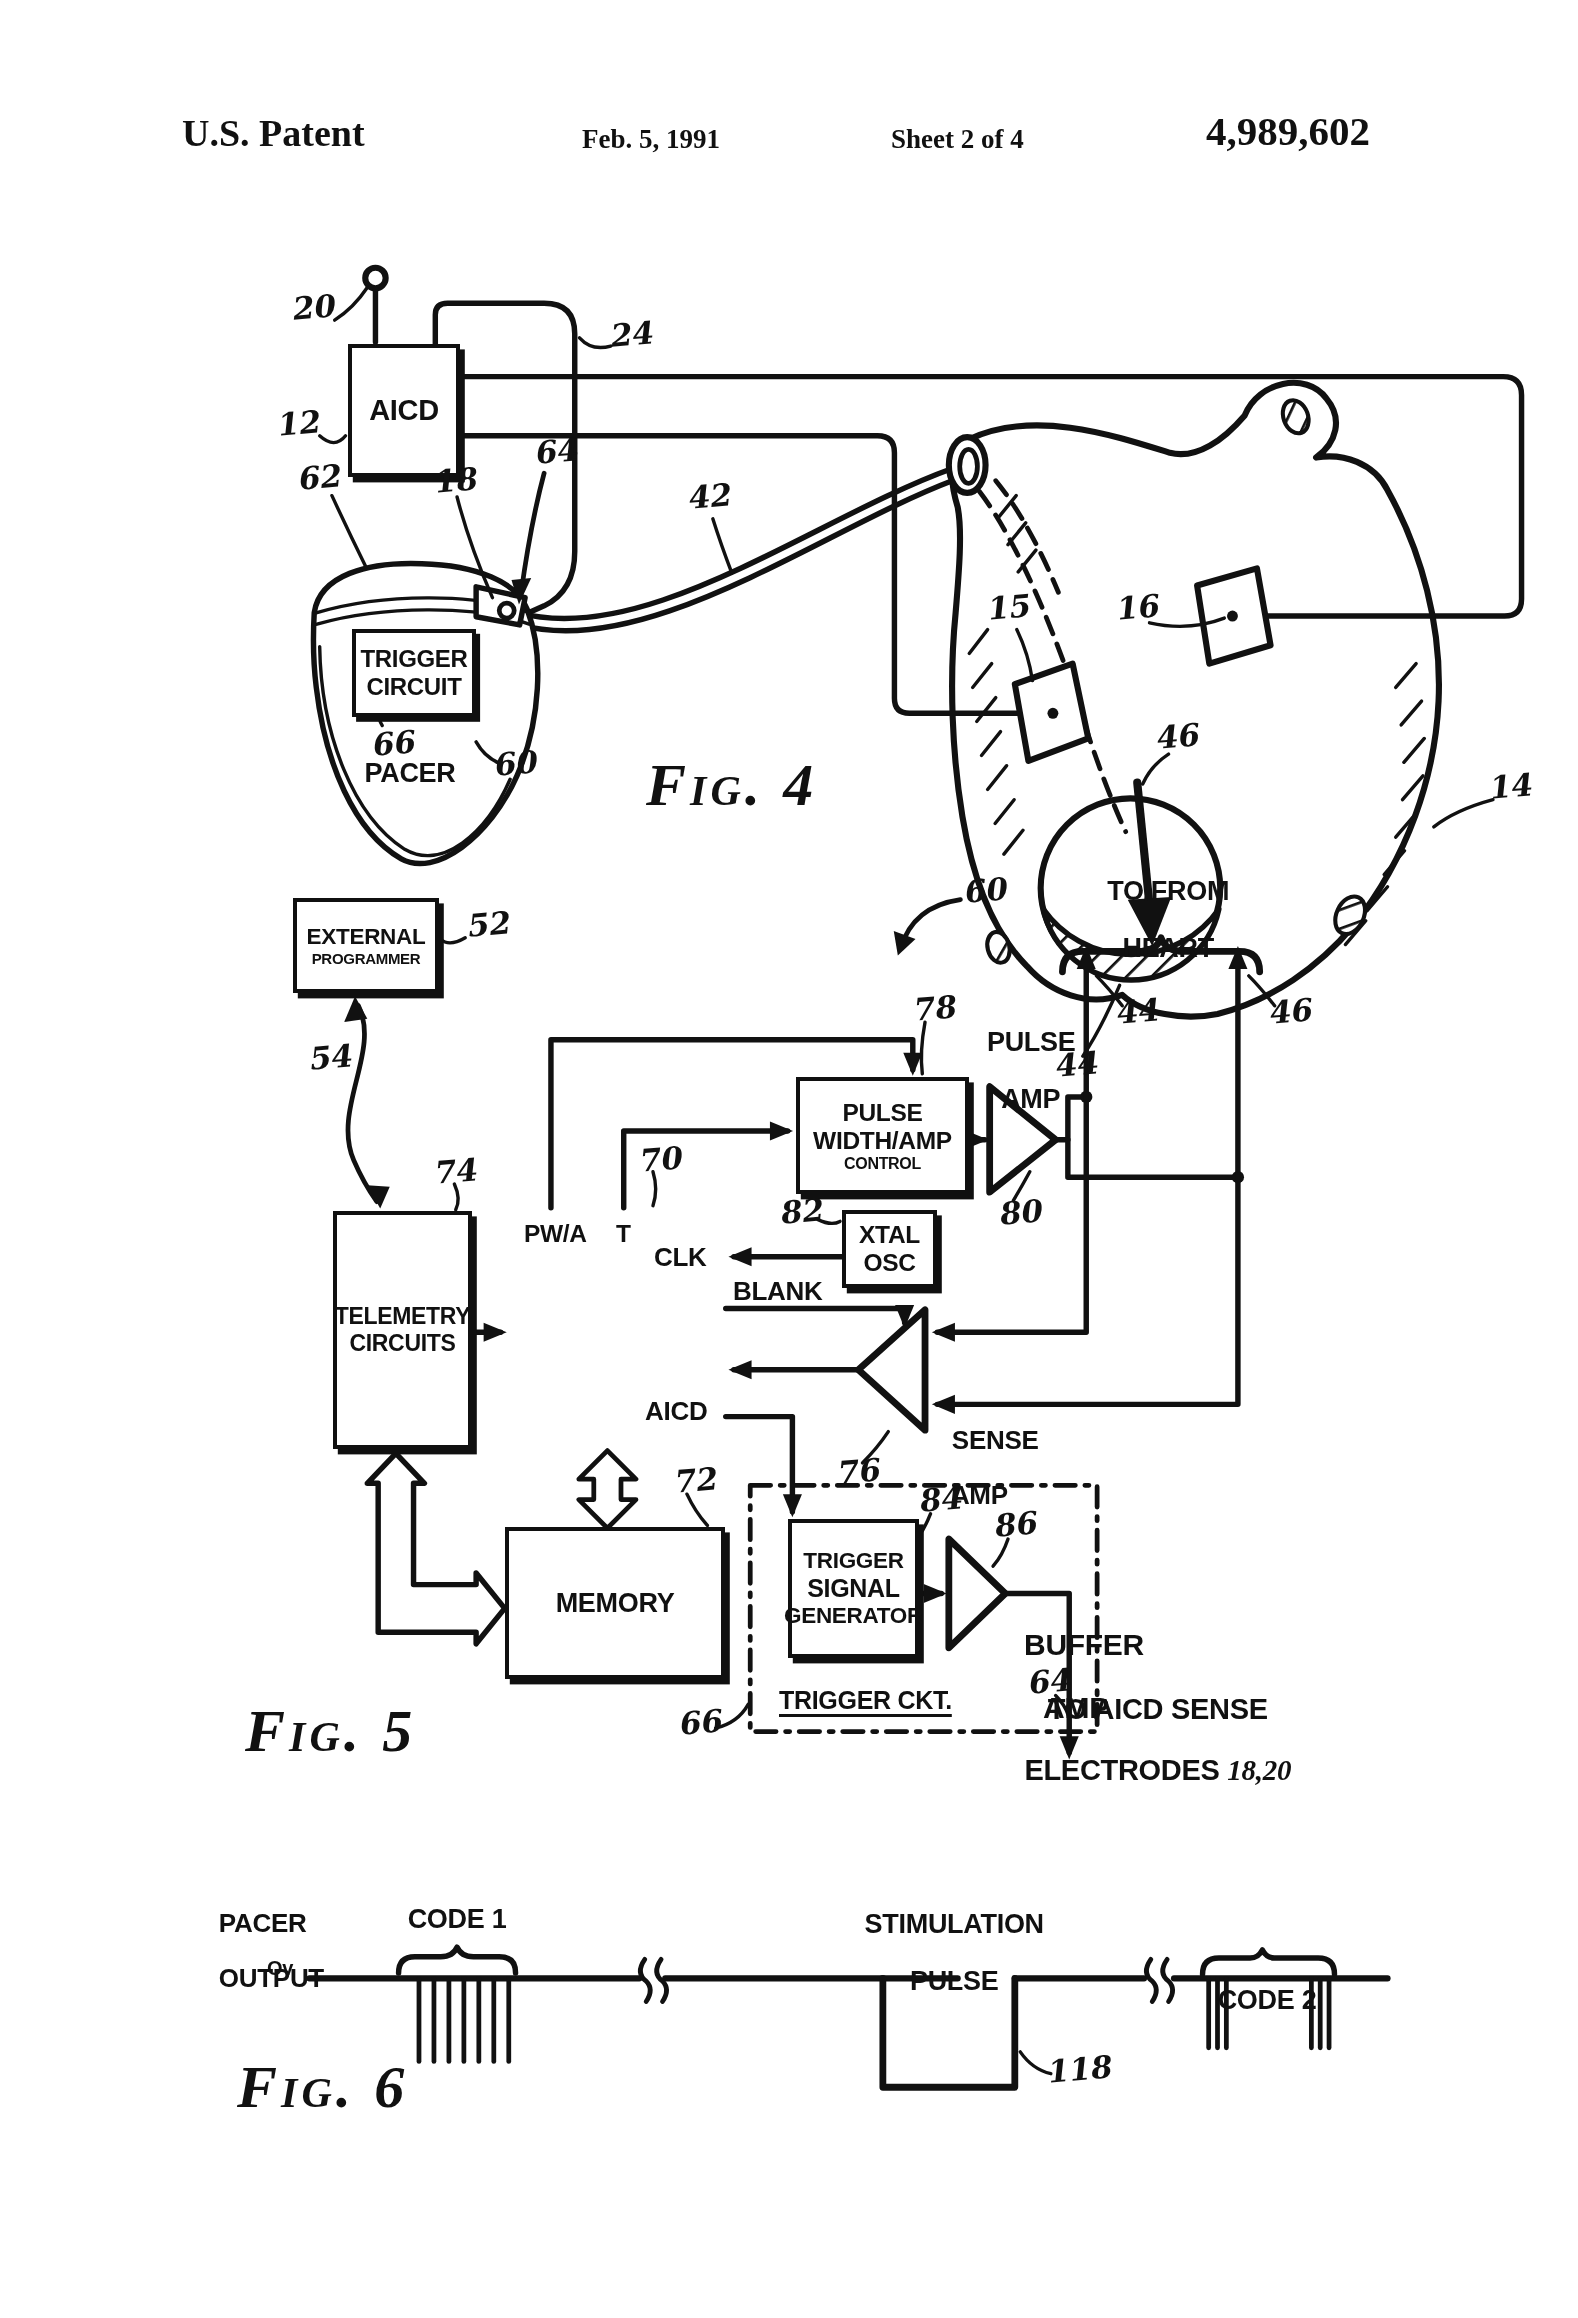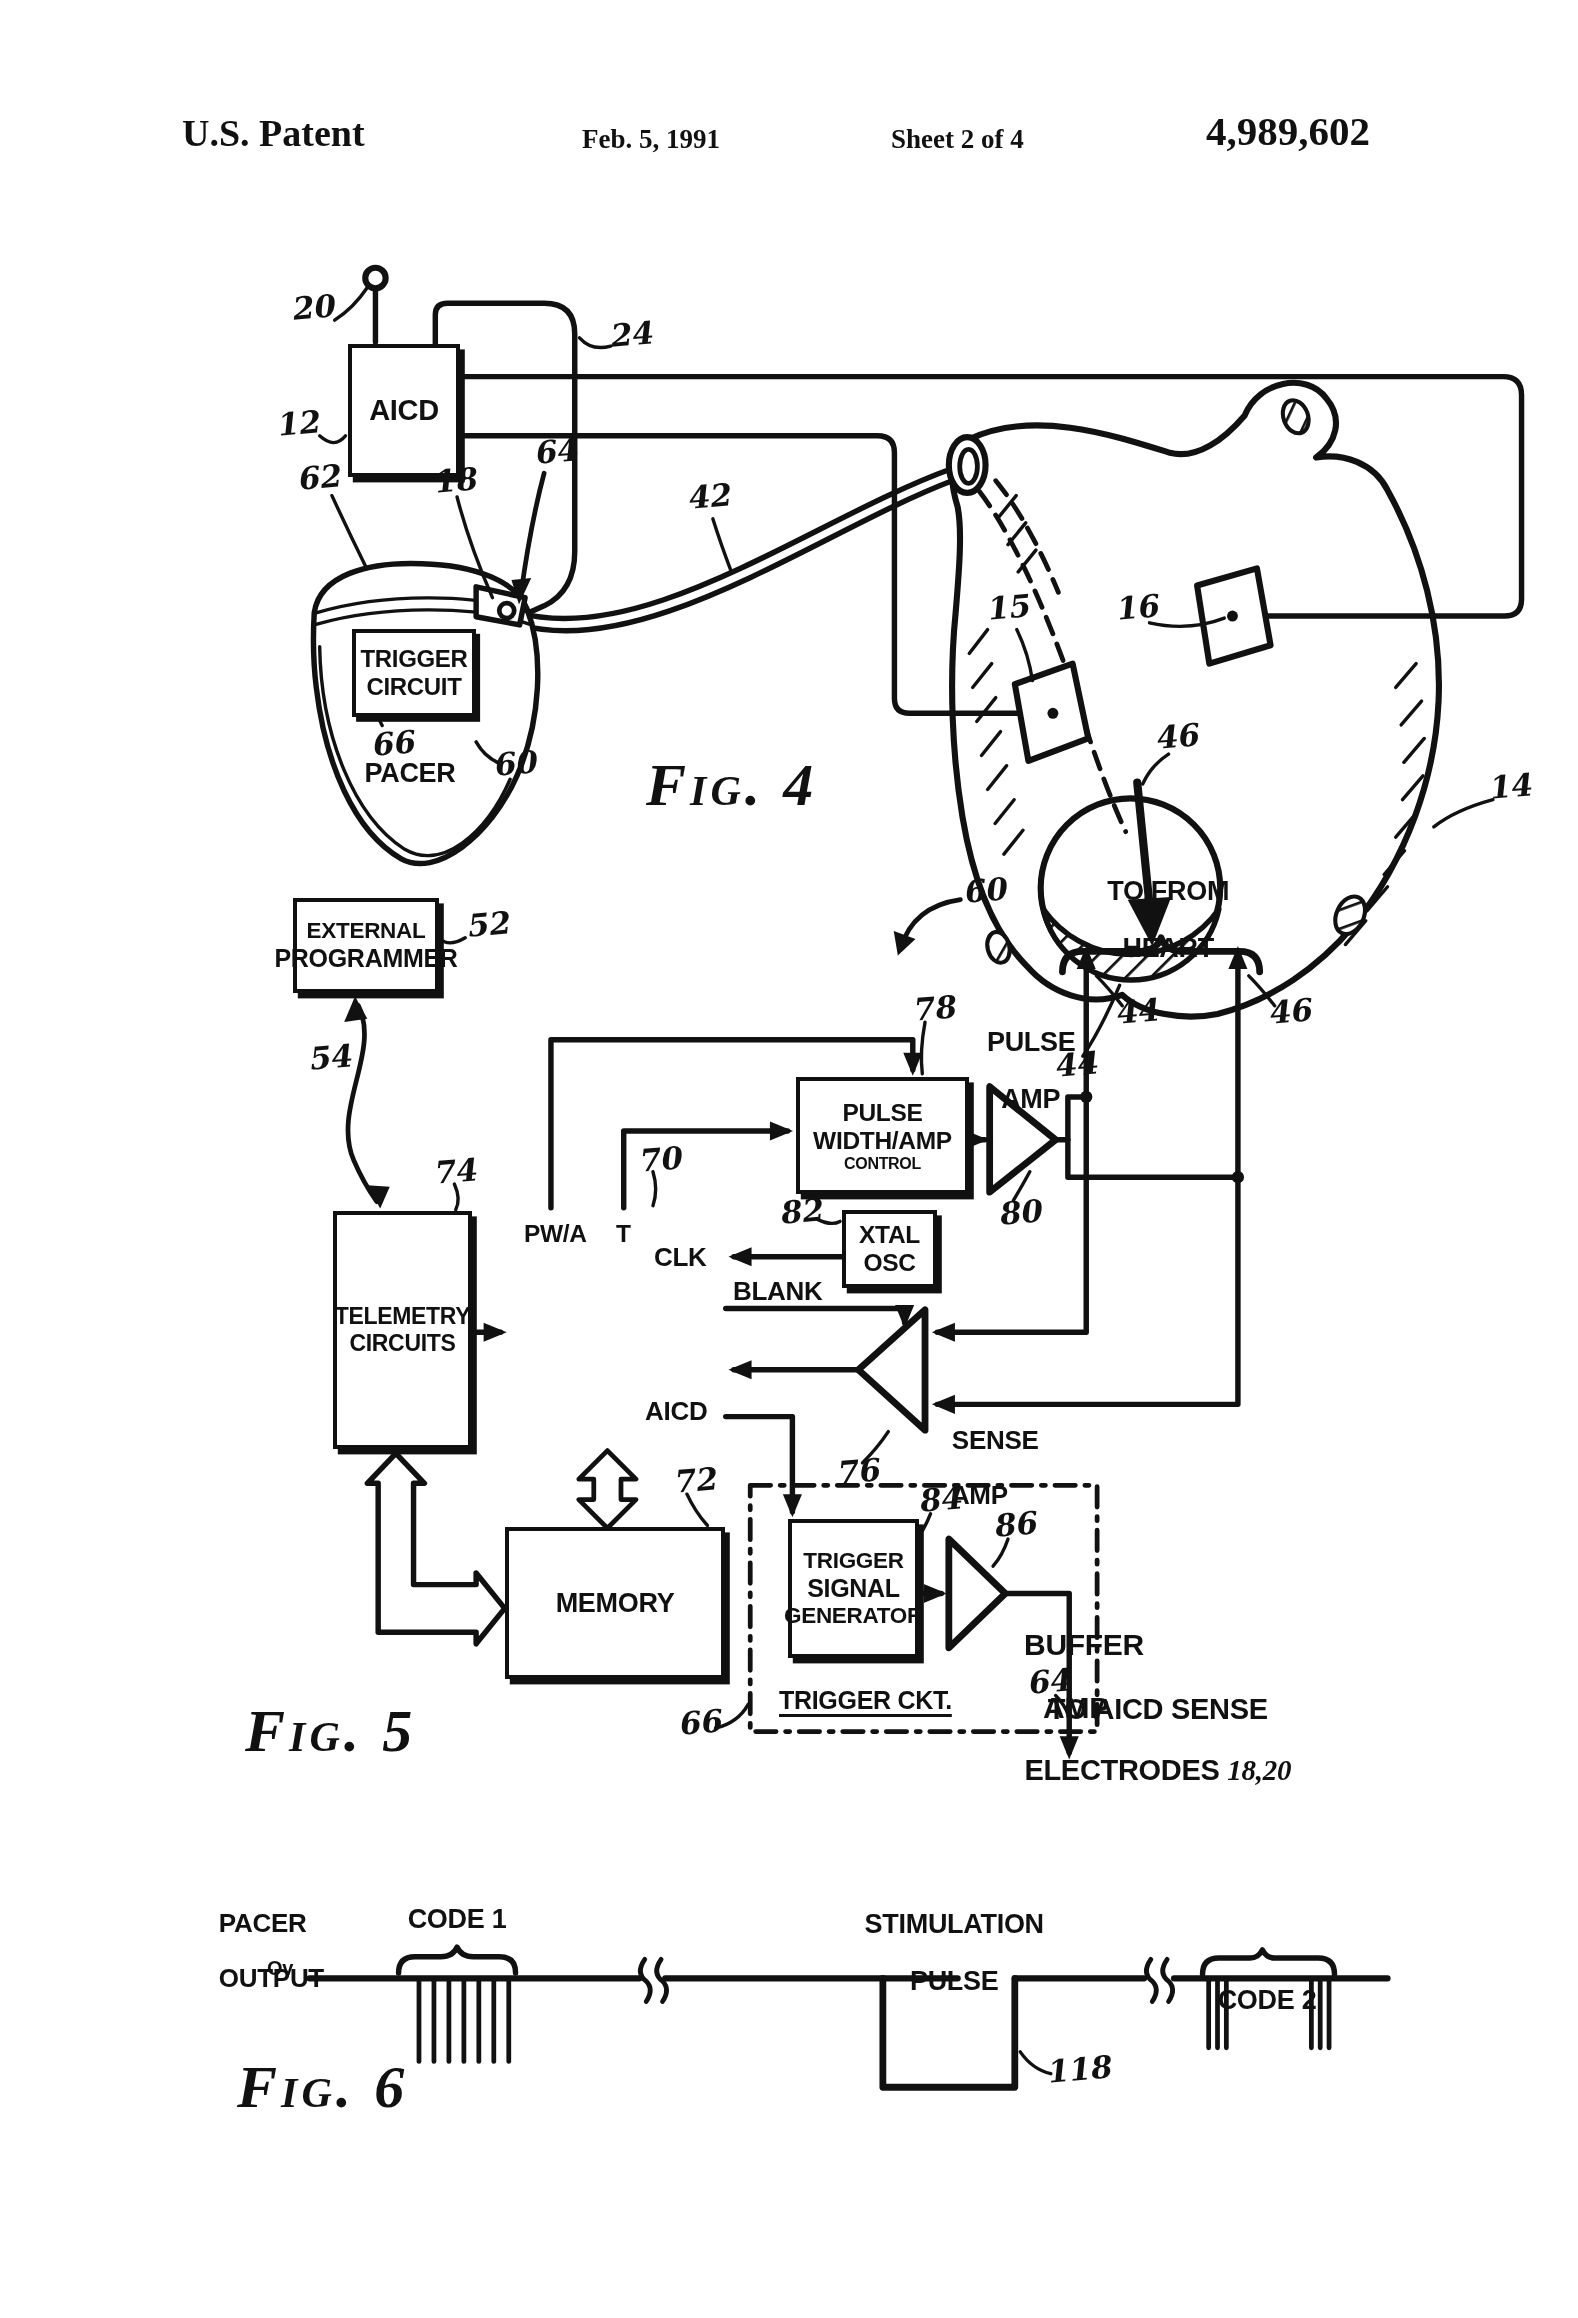--- a/index.html
+++ b/index.html
@@ -259,21 +259,21 @@
 <div class="t ref" style="left:1117px;top:591px;">16</div>
 <div class="t ref" style="left:1157px;top:720px;">46</div>
 <div class="t ref" style="left:1056px;top:1048px;">44</div>
 <div class="t ref" style="left:1490px;top:770px;">14</div>
 <div class="t ref" style="left:373px;top:727px;">66</div>
 <div class="t ref" style="left:495px;top:747px;">60</div>
 <div class="t figlbl" style="left:646px;top:754px;">Fig. 4</div>
 
 <div class="box" style="left:293px;top:898px;width:146px;height:95px;">
   <span class="lbl" style="font-size:22.5px;">EXTERNAL</span>
-  <span class="lbl" style="font-size:25px;">PROGRAMMER</span>
+  <span class="lbl" style="font-size:15px;">PROGRAMMER</span>
 </div>
 <div class="box" style="left:333px;top:1211px;width:139px;height:238px;">
   <span class="lbl" style="font-size:23px;">TELEMETRY</span>
   <span class="lbl" style="font-size:23px;">CIRCUITS</span>
 </div>
 <div class="t lbl" style="left:524px;top:1221px;font-size:24.5px;">PW/A</div>
 <div class="t lbl" style="left:616px;top:1221px;font-size:24.5px;">T</div>
 <div class="t lbl" style="left:654px;top:1244px;font-size:26px;">CLK</div>
 <div class="t lbl" style="left:645px;top:1398px;font-size:26px;">AICD</div>
 

